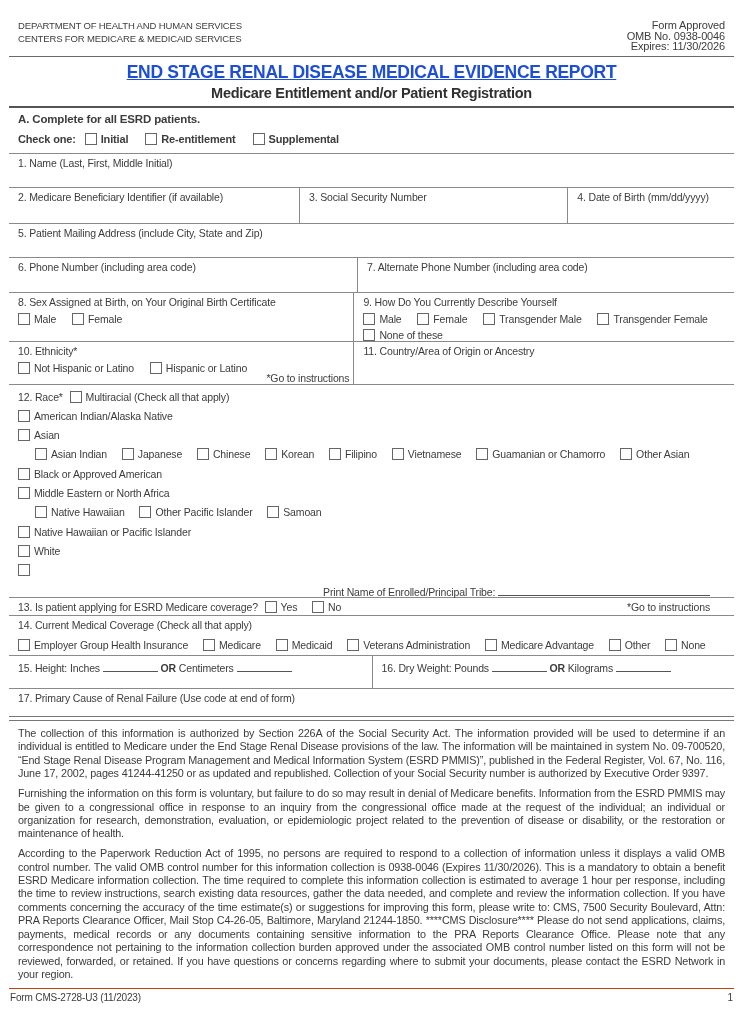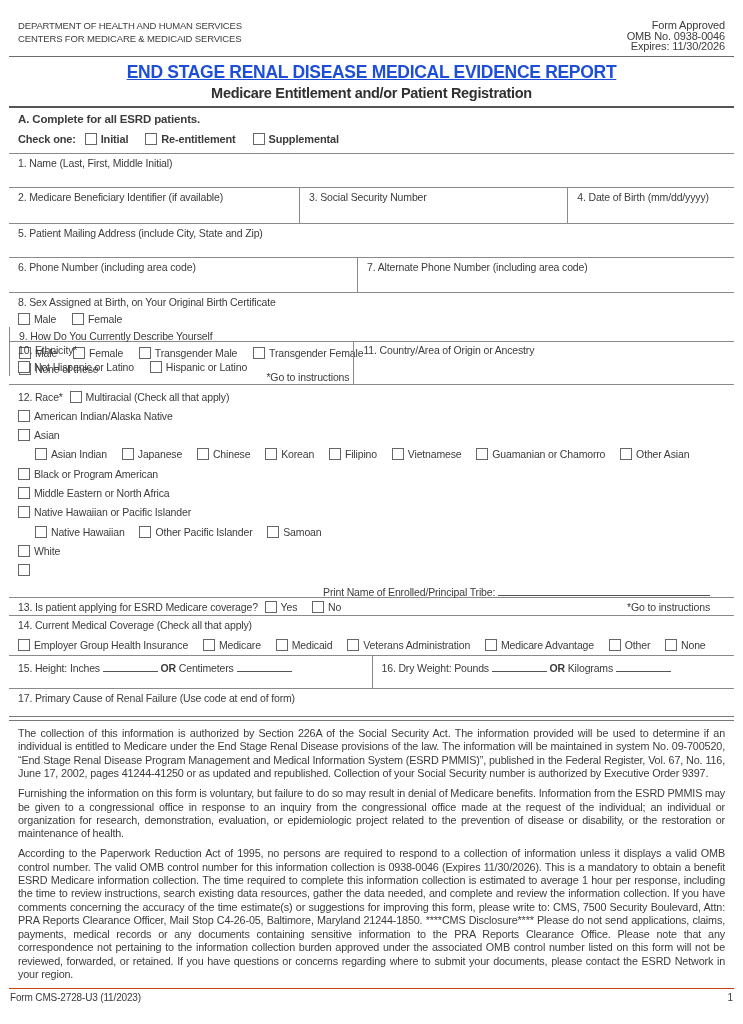--- a/index.html
+++ b/index.html
@@ -29,21 +29,21 @@
   .cb{display:inline-block;width:10px;height:10px;border:1px solid #666;background:#fff;vertical-align:-2px;margin-right:4px;}
   .cl{font-size:10.5px;}
   .checkone .cl{font-weight:bold;font-size:11px;}
   
   .tbl{border-bottom:0;}
   .r{border-top:1px solid #8a8a8a;box-sizing:border-box;padding:3px 8px 0 9px;}
   .cols{display:flex;padding:0;}
   .cell{box-sizing:border-box;padding:3px 8px 0 9px;border-left:1px solid #8a8a8a;}
   .cell:first-child{border-left:none;}
   .h34{height:34px;} .h36{height:36px;} .h35{height:35px;} .h49{height:49px;}
-  .h43{height:43px;align-items:center;} .h213{height:213px;} .h18{height:18px;} .h40{height:40px;}
+  .h43{height:43px;} .h213{height:213px;} .h18{height:18px;} .h40{height:40px;}
   .h33{height:33px;} .h22{height:22px;}
   .optline{margin-top:3px;font-size:10.5px;line-height:15px;}
   .gap14 .ci{margin-right:13px;} .gap14 .ci:last-child{margin-right:0;}
   .note{position:absolute;font-size:10.5px;}
   .cell-rel{position:relative;}
   
   .race-line{font-size:10.5px;line-height:19.3px;white-space:nowrap;}
   .race-indent{padding-left:17px;}
   .race-sub .ci{margin-right:12px;}
   .tribe-line{display:flex;align-items:flex-end;justify-content:space-between;margin-top:5px;font-size:10.5px;line-height:15px;padding-right:16px;flex-direction:column;}
@@ -119,21 +119,21 @@
 
     <div class="r h35 cols" style="padding:0;">
       <div class="cell h35" style="width:48%;">
         <div class="fl">6. Phone Number (including area code)</div>
       </div>
       <div class="cell h35" style="width:52%;">
         <div class="fl">7. Alternate Phone Number (including area code)</div>
       </div>
     </div>
 
-    <div class="r h49 cols" style="padding:0;flex-direction:column;">
+    <div class="r h49 cols" style="padding:0;">
       <div class="cell h49" style="width:47.5%;">
         <div class="fl">8. Sex Assigned at Birth, on Your Original Birth Certificate</div>
         <div class="optline gap14">
           <span class="ci"><span class="cb"></span><span class="cl">Male</span></span>
           <span class="ci"><span class="cb"></span><span class="cl">Female</span></span>
         </div>
       </div>
       <div class="cell h49" style="width:52.5%;">
         <div class="fl">9. How Do You Currently Describe Yourself</div>
         <div class="optline gap14">
@@ -177,32 +177,32 @@
         <span class="ci"><span class="cb"></span><span class="cl">Asian Indian</span></span>
         <span class="ci"><span class="cb"></span><span class="cl">Japanese</span></span>
         <span class="ci"><span class="cb"></span><span class="cl">Chinese</span></span>
         <span class="ci"><span class="cb"></span><span class="cl">Korean</span></span>
         <span class="ci"><span class="cb"></span><span class="cl">Filipino</span></span>
         <span class="ci"><span class="cb"></span><span class="cl">Vietnamese</span></span>
         <span class="ci"><span class="cb"></span><span class="cl">Guamanian or Chamorro</span></span>
         <span class="ci"><span class="cb"></span><span class="cl">Other Asian</span></span>
       </div>
       <div class="race-line">
-        <span class="ci"><span class="cb"></span><span class="cl">Black or Program American</span></span>
+        <span class="ci"><span class="cb"></span><span class="cl">Black or Approved American</span></span>
       </div>
       <div class="race-line">
         <span class="ci"><span class="cb"></span><span class="cl">Middle Eastern or North Africa</span></span>
-      </div>
-      <div class="race-line">
-        <span class="ci"><span class="cb"></span><span class="cl">Native Hawaiian or Pacific Islander</span></span>
       </div>
       <div class="race-line race-indent race-sub">
         <span class="ci"><span class="cb"></span><span class="cl">Native Hawaiian</span></span>
         <span class="ci"><span class="cb"></span><span class="cl">Other Pacific Islander</span></span>
         <span class="ci"><span class="cb"></span><span class="cl">Samoan</span></span>
+      </div>
+      <div class="race-line">
+        <span class="ci"><span class="cb"></span><span class="cl">Native Hawaiian or Pacific Islander</span></span>
       </div>
       <div class="race-line">
         <span class="ci"><span class="cb"></span><span class="cl">White</span></span>
       </div>
       <div class="race-line">
         <span class="ci"><span class="cb"></span></span>
       </div>
       <div class="tribe-line">
         <span>
           <span>Print Name of Enrolled/Principal Tribe:</span>

